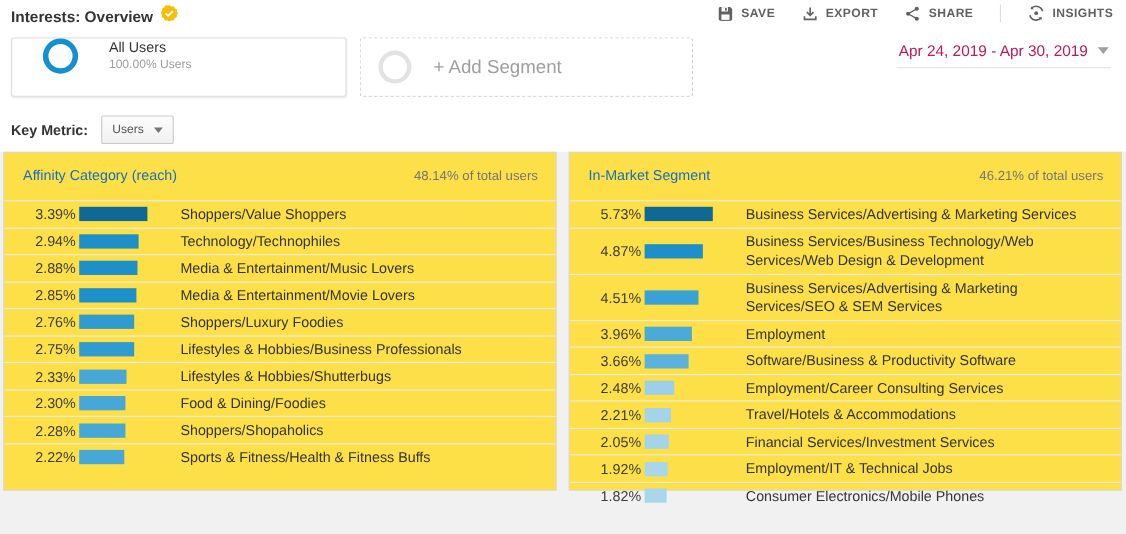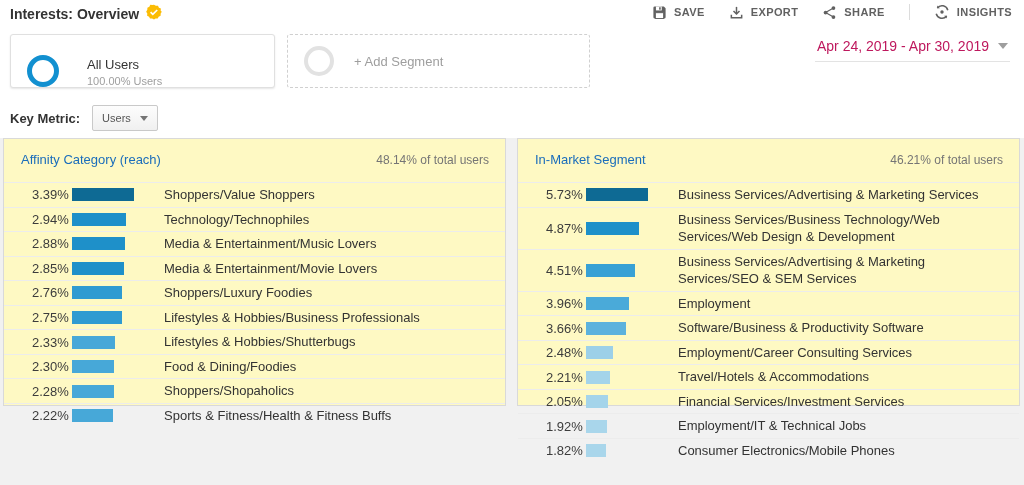--- a/index.html
+++ b/index.html
@@ -19,32 +19,32 @@
   .page-title { font-size:14px; font-weight:bold; color:#333; }
   .actions { display:flex; align-items:center; gap:24px; }
   .action { display:flex; align-items:center; gap:7px; font-size:11px; font-weight:bold;
             color:#616161; letter-spacing:.4px; cursor:pointer; }
   .action svg { display:block; }
   .vdivider { width:1px; height:16px; background:#dcdcdc; }
 
   
   .segment-row { display:flex; padding:8px 10px 0 10px; gap:12px; position:relative; }
   .seg-card {
-    width:265px; height:54px; background:#fff; border:1px solid #e0e0e0;
+    width:305px; height:54px; background:#fff; border:1px solid #e0e0e0;
     border-radius:3px; box-shadow:0 1px 2px rgba(0,0,0,.10);
-    display:flex; align-items:flex-end; padding:0 16px; gap:28px; cursor:pointer;
+    display:flex; align-items:flex-start; padding:0 28px; gap:28px; cursor:pointer;
   }
   .ring { width:32px; height:32px; border-radius:50%; border:5px solid #1290d0; flex:none; }
   .ring-gray { width:30px; height:30px; border-radius:50%; border:4px solid #e2e2e2; flex:none; }
   .seg-title { font-size:13px; color:#333; }
   .seg-sub { font-size:11px; color:#9e9e9e; margin-top:3px; }
   .add-card {
     width:303px; height:54px; border:1px dashed #d0d0d0; border-radius:3px;
     display:flex; align-items:center; padding:0 16px; gap:20px;
-    color:#9e9e9e; font-size:13px; cursor:pointer;
+    color:#9e9e9e; font-size:17px; cursor:pointer;
   }
   .date-picker {
     position:absolute; top:8px; right:14px; display:flex; align-items:center; gap:9px;
     font-size:14px; color:#be185d; padding:4px 2px 7px 2px;
     border-bottom:1px solid #e3e3e3; cursor:pointer;
   }
   .caret-down { width:0; height:0; border-left:5px solid transparent;
     border-right:5px solid transparent; border-top:6px solid #9e9e9e; }
   .caret-sm { width:0; height:0; border-left:4px solid transparent;
     border-right:4px solid transparent; border-top:5px solid #757575; }
@@ -56,21 +56,21 @@
     display:flex; align-items:center; gap:9px; font-size:11px; color:#555;
     border:1px solid #c9c9c9; border-radius:2px;
     background:linear-gradient(#fdfdfd,#f0f0f0); padding:6px 9px; cursor:pointer;
   }
 
   
   .panels {
     position:absolute; top:138px; left:0; right:0; bottom:0;
     background:#f1f1f1; display:flex; gap:11px; padding:0 3px;
   }
-  .panel { width:503px; height:268px; background:#fef9c3; border:1px solid #d9d9d9; }
+  .panel { width:503px; height:308px; background:#fde047; border:1px solid #d9d9d9; }
   .panel-head { display:flex; justify-content:space-between; align-items:center; padding:13px 16px 11px 17px; }
   .panel-title { font-size:13px; color:#1a6dbb; text-decoration:none; cursor:pointer; }
   .panel-sub { font-size:12px; color:#757575; }
   .rows { margin-top:4px; }
   .trow { display:flex; align-items:center; min-height:24px; border-top:1px solid #ececec; padding:3px 0; }
   .pct { width:68px; padding-left:28px; font-size:13px; color:#3c3c3c; flex:none; }
   .track { width:62px; height:13px; flex:none; }
   .bar { display:block; height:13px; }
   .lbl { margin-left:30px; font-size:13px; color:#333; flex:1; padding-right:16px; line-height:1.35; }
 </style>

